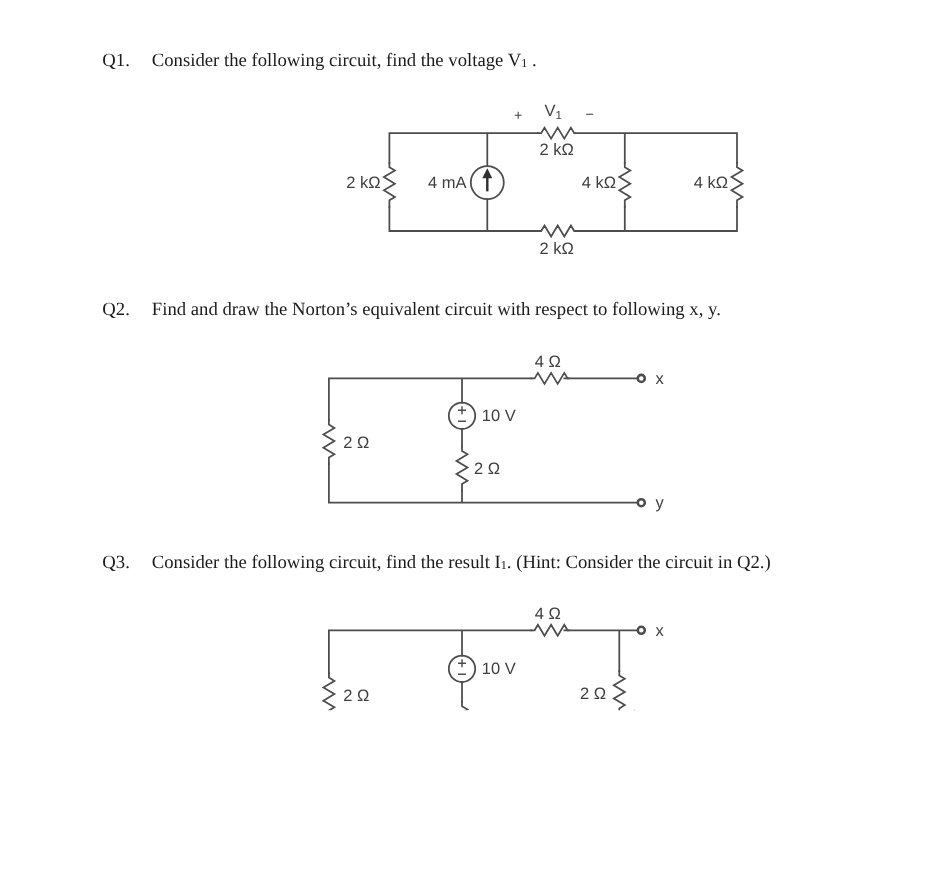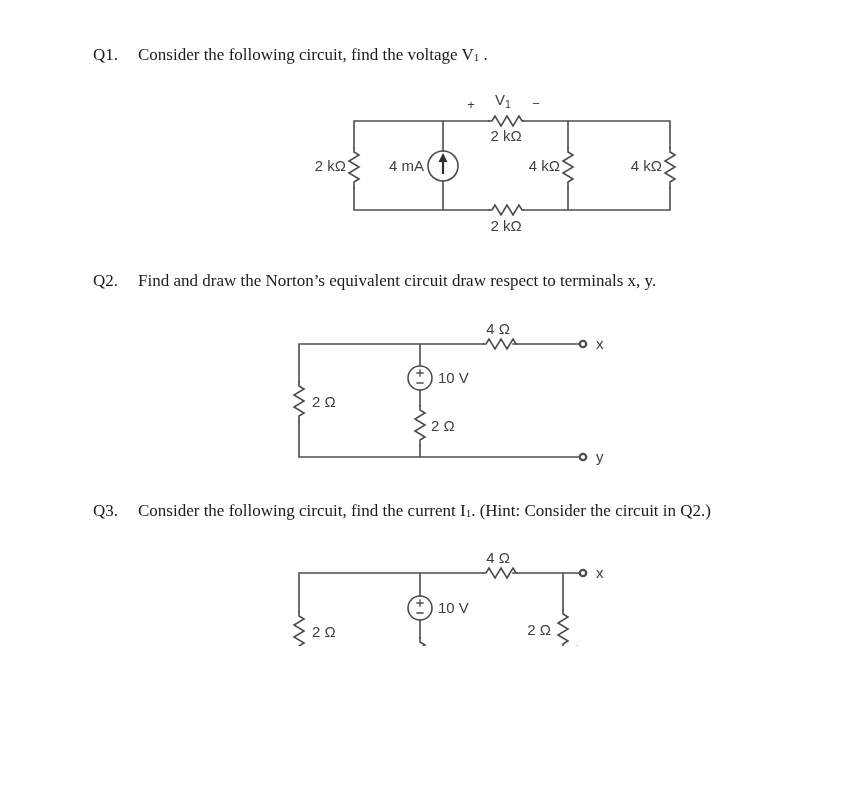--- a/index.html
+++ b/index.html
@@ -23,26 +23,26 @@
 
 <div id="page">
 
   <div class="q" style="top:45px">
     <span class="qnum">Q1.</span>
     <span class="qbody"><span>Consider the following circuit, find the voltage V</span><span class="ssub">1</span><span> .</span></span>
   </div>
 
   <div class="q" style="top:271px">
     <span class="qnum">Q2.</span>
-    <span class="qbody"><span>Find and draw the Norton’s equivalent circuit draw respect to terminals x, y.</span><span class="ssub"></span><span></span></span>
+    <span class="qbody"><span>Find and draw the Norton’s equivalent circuit with respect to following x, y.</span><span class="ssub"></span><span></span></span>
   </div>
 
   <div class="q" style="top:501px">
     <span class="qnum">Q3.</span>
-    <span class="qbody"><span>Consider the following circuit, find the current I</span><span class="ssub">1</span><span>. (Hint: Consider the circuit in Q2.)</span></span>
+    <span class="qbody"><span>Consider the following circuit, find the result I</span><span class="ssub">1</span><span>. (Hint: Consider the circuit in Q2.)</span></span>
   </div>
 
   <svg width="861" height="802" viewBox="0 0 861 802">
     <defs>
       <path id="res-v" d="M0,0 l0,4 l5,3 l-10,6 l10,6 l-10,6 l10,6 l-5,3 l0,6"></path>
       <path id="res-h" d="M0,0 l3,0 l3,-5 l6,10 l6,-10 l6,10 l6,-10 l3,5 l1,0"></path>
     </defs>
 
     <g>
       <path class="wire" d="

